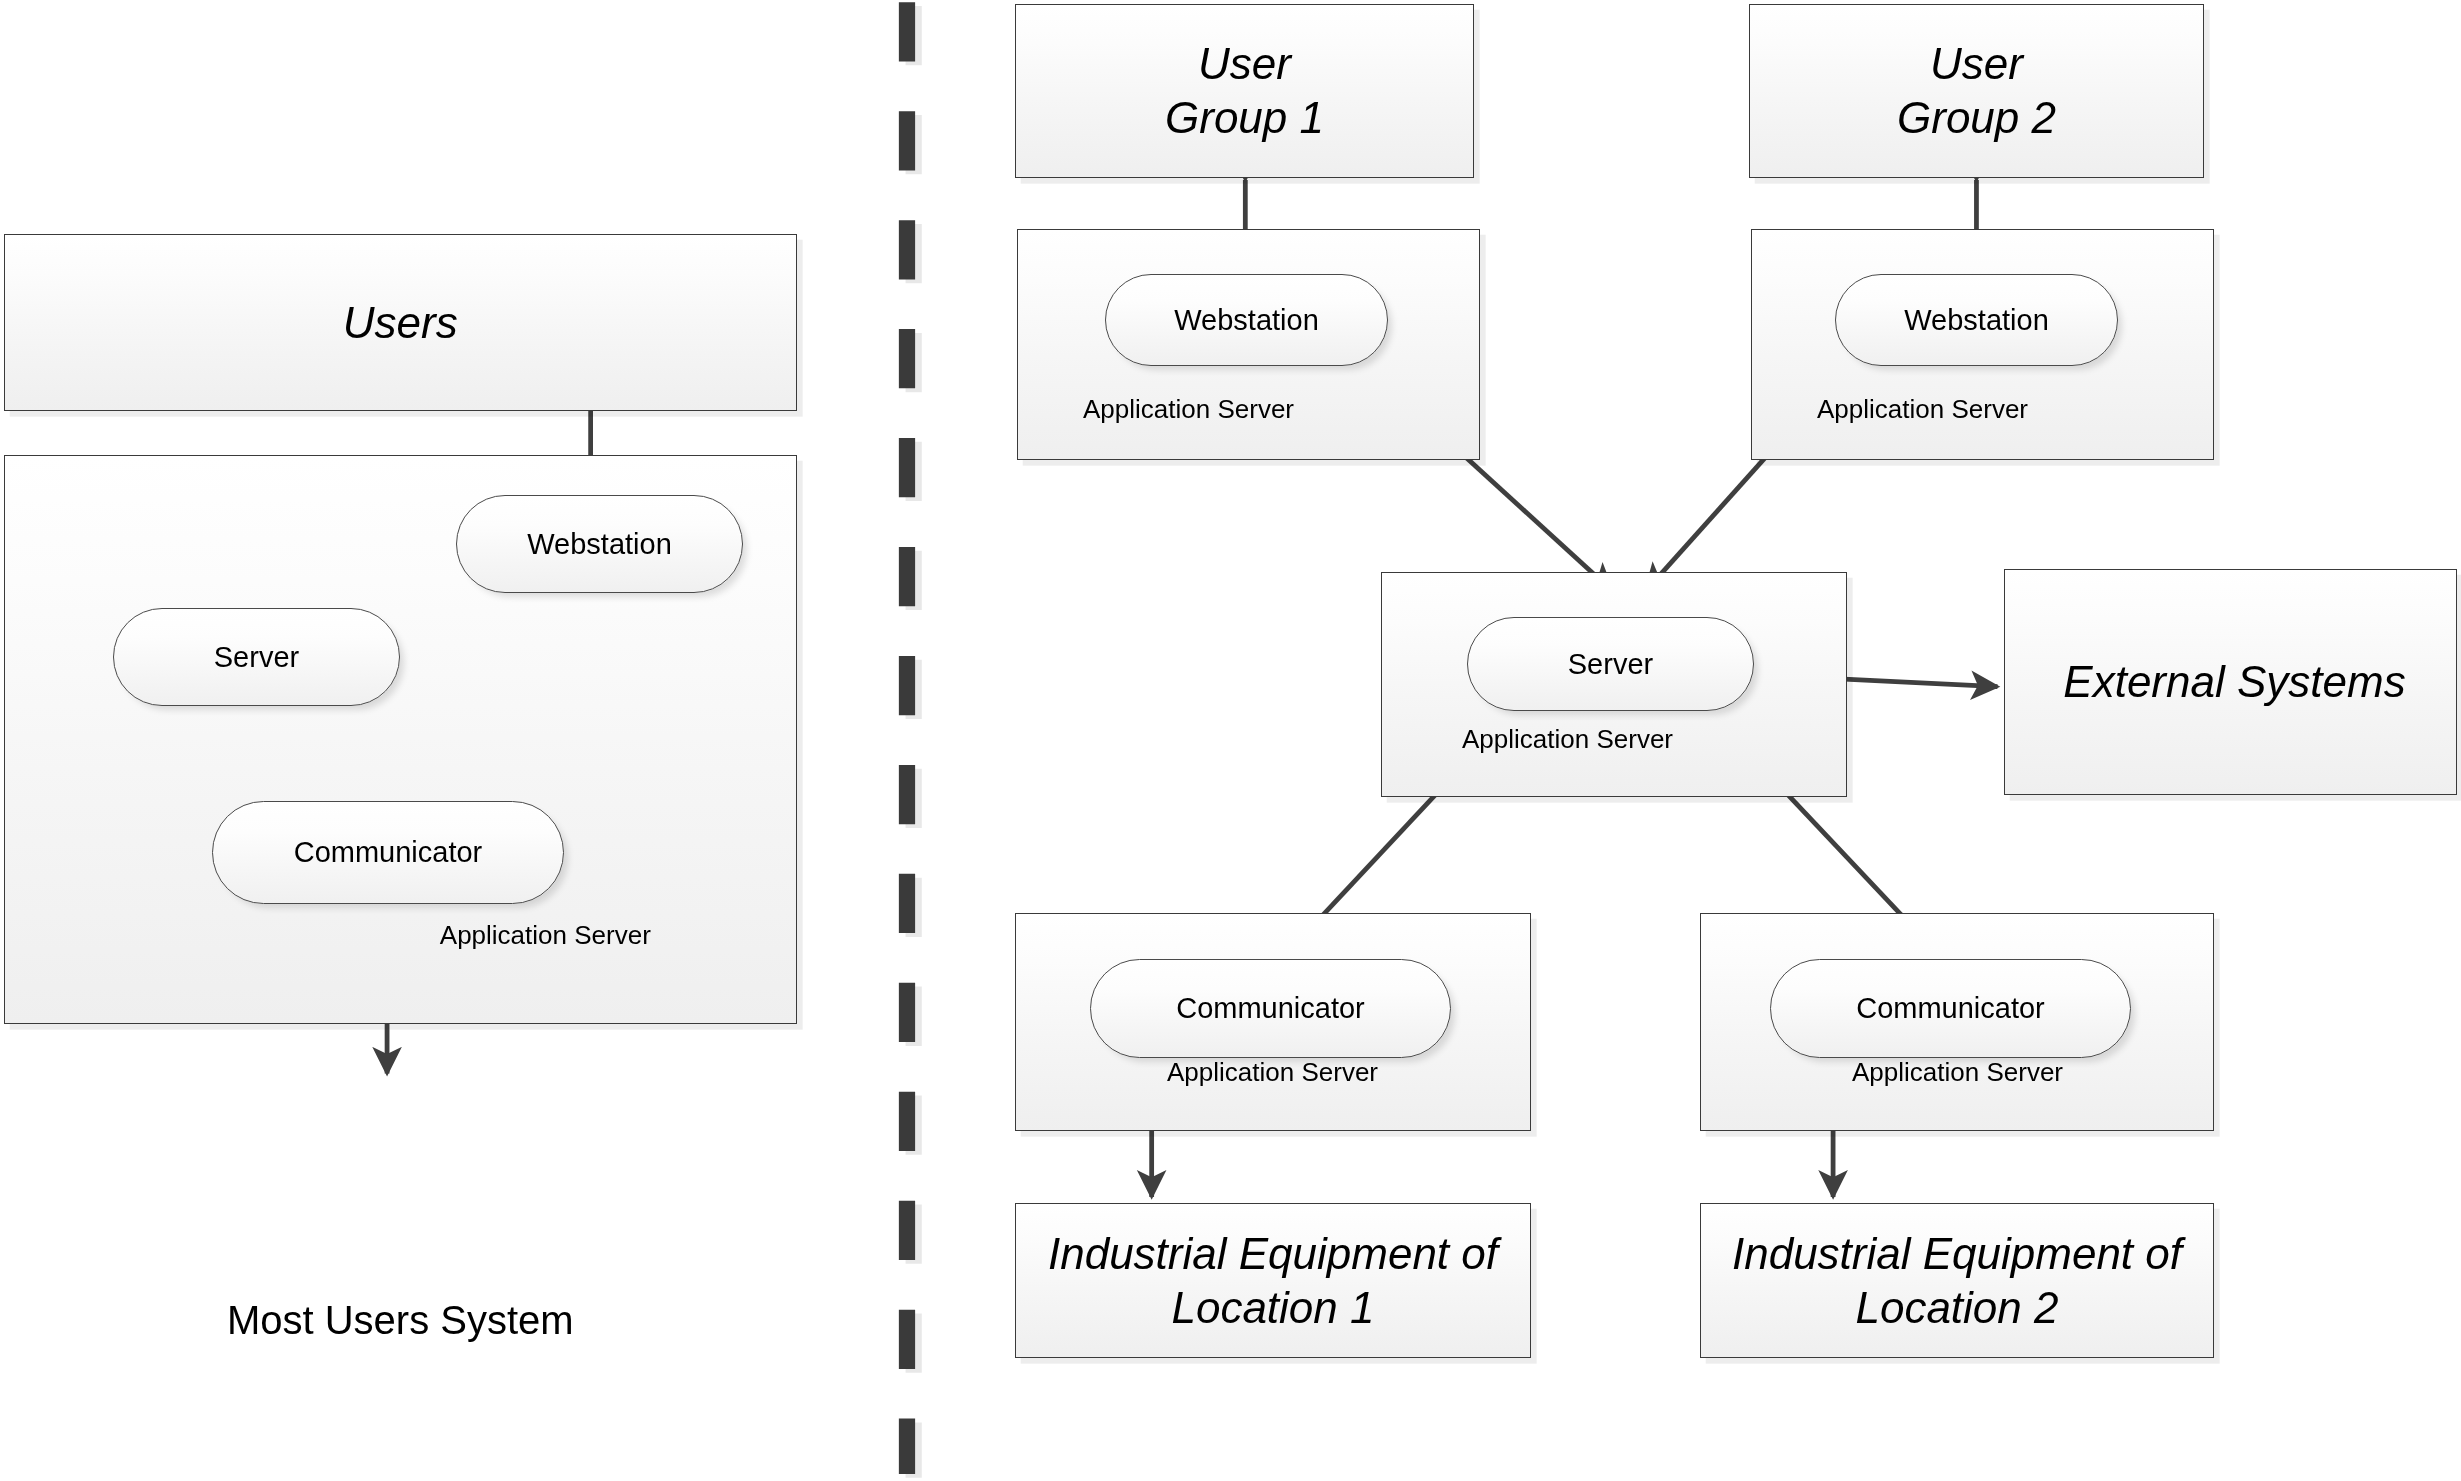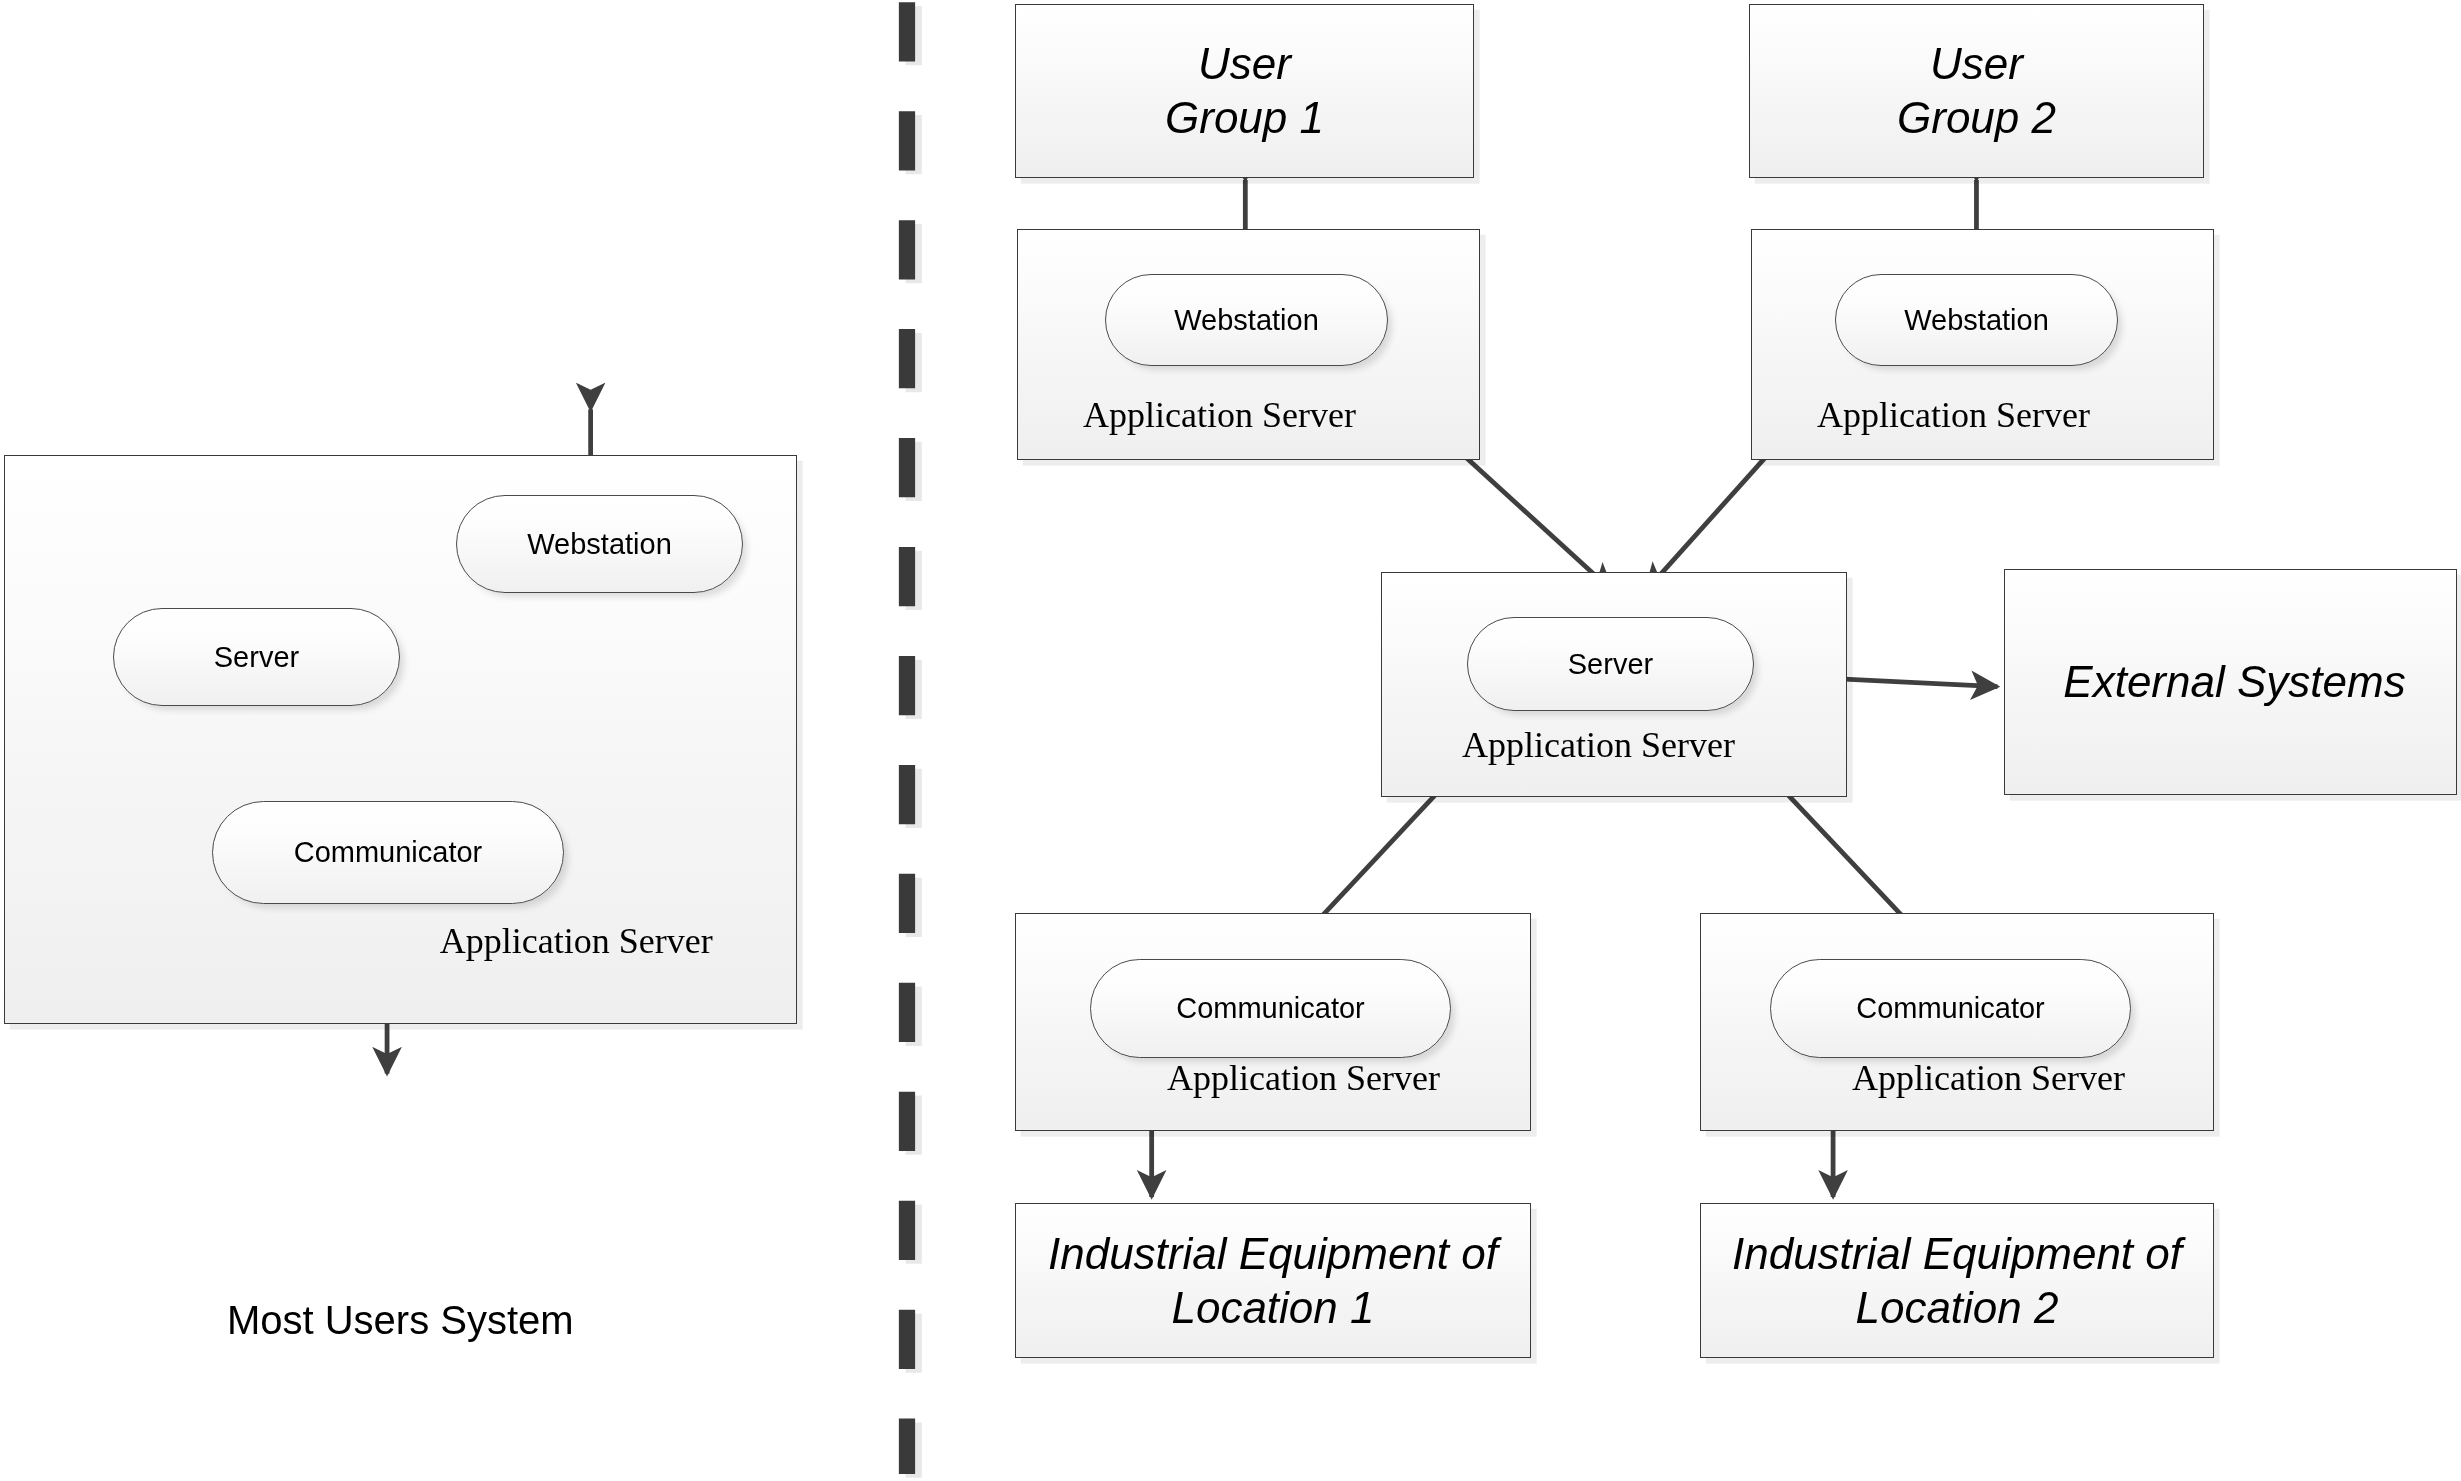--- a/index.html
+++ b/index.html
@@ -38,24 +38,23 @@
     color: #000;
     white-space: pre-line;
     font-style: italic;
   }
   
   .rect.container {
     display: block;
   }
   .rect.container > .container-label {
     position: absolute;
-    font-size: 36px;
+    font-size: 26px;
     color: #000;
     white-space: nowrap;
-    font-family: Liberation Serif, serif;
   }
 
   
   .pill {
     position: absolute;
     box-sizing: border-box;
     border: 1.5px solid #4a4a4a;
     background: linear-gradient(to bottom, #ffffff 0%, #fdfdfd 30%, #f7f7f7 62%, #f0f0f0 100%);
     box-shadow: 5.7px 5.7px 7.6px -1.9px rgba(0,0,0,0.13);
     display: flex;
@@ -143,20 +142,23 @@
 
     <path class="arrowline" d="M1562 767 L1344 1000" marker-start="url(#ah)" marker-end="url(#ah)"></path>
 
     <path class="arrowline" d="M1810 767 L2030 1000" marker-start="url(#ah)" marker-end="url(#ah)"></path>
 
     <path class="arrowline" d="M1205 1115 L1205 1252" marker-start="url(#ah)" marker-end="url(#ah)"></path>
 
     <path class="arrowline" d="M1918 1115 L1918 1252" marker-start="url(#ah)" marker-end="url(#ah)"></path>
   </svg>
 
+  <div class="rect" style="left:3.8px; top:234px; width:793px; height:177px;">
+    <span class="rect-label">Users</span>
+  </div>
 
   <div class="rect container" style="left:3.8px; top:455px; width:793px; height:569px;">
     <span class="container-label" style="left:435px; top:942px; transform:translateY(-478px);">Application Server</span>
   </div>
 
   <div class="pill" style="left:456px; top:495px; width:287px; height:98px; border-radius:49px;">
     <span class="pill-label">Webstation</span>
   </div>
 
   <div class="pill" style="left:113px; top:608px; width:287px; height:98px; border-radius:49px;">

